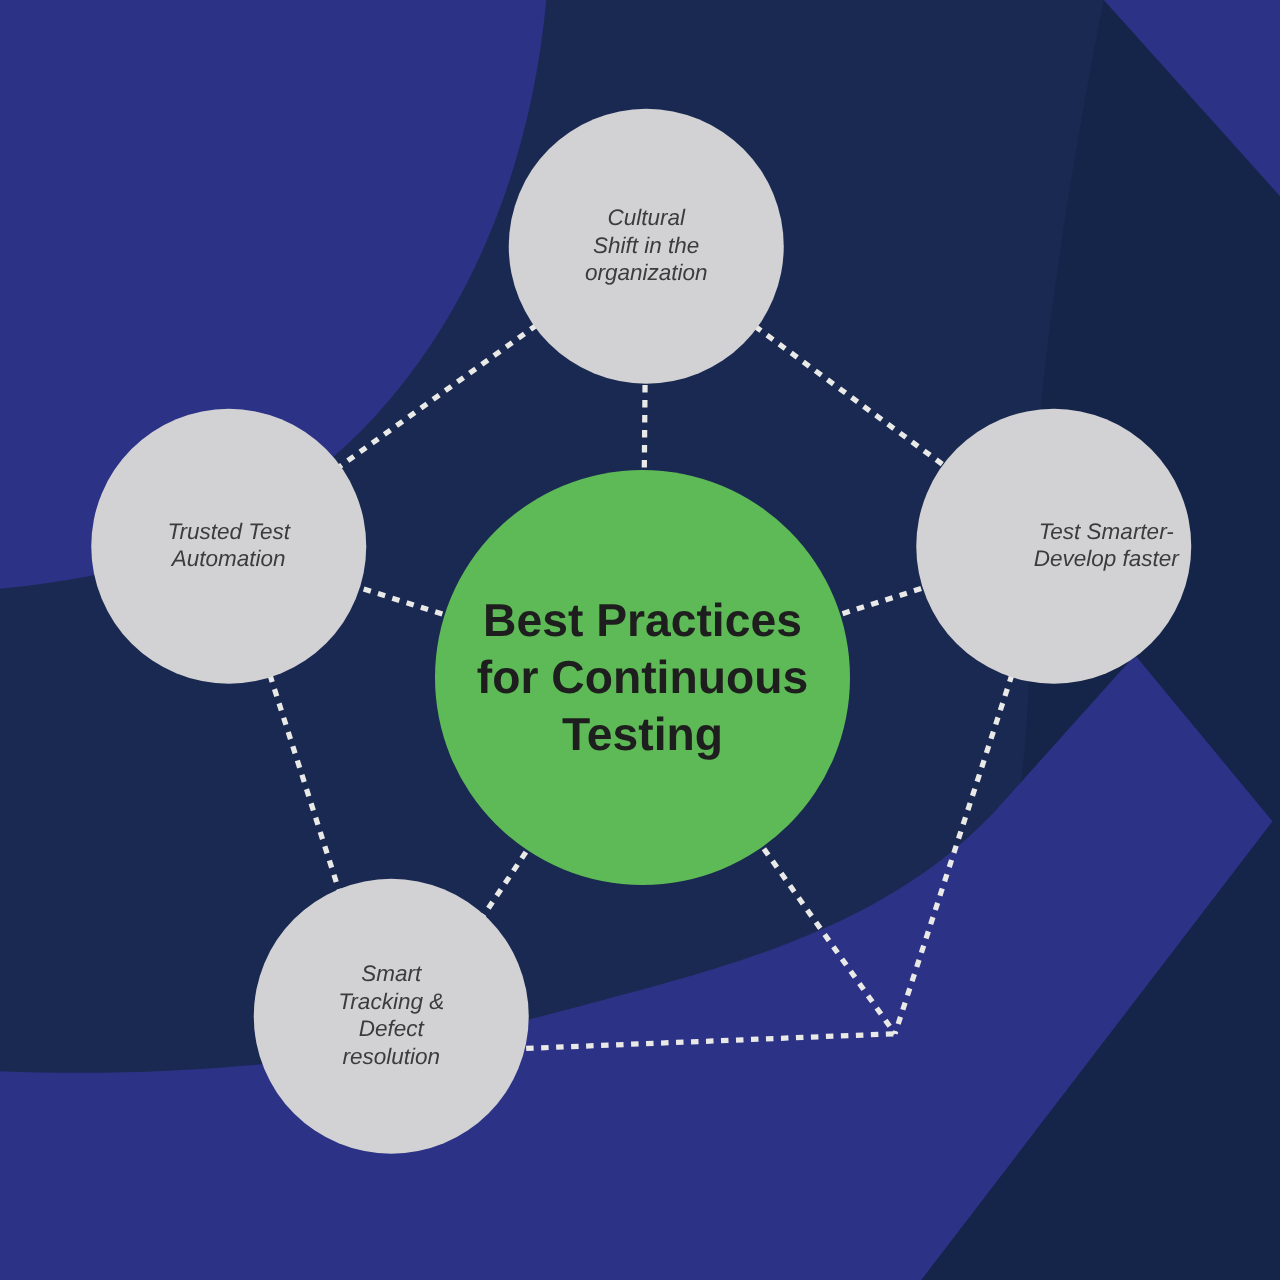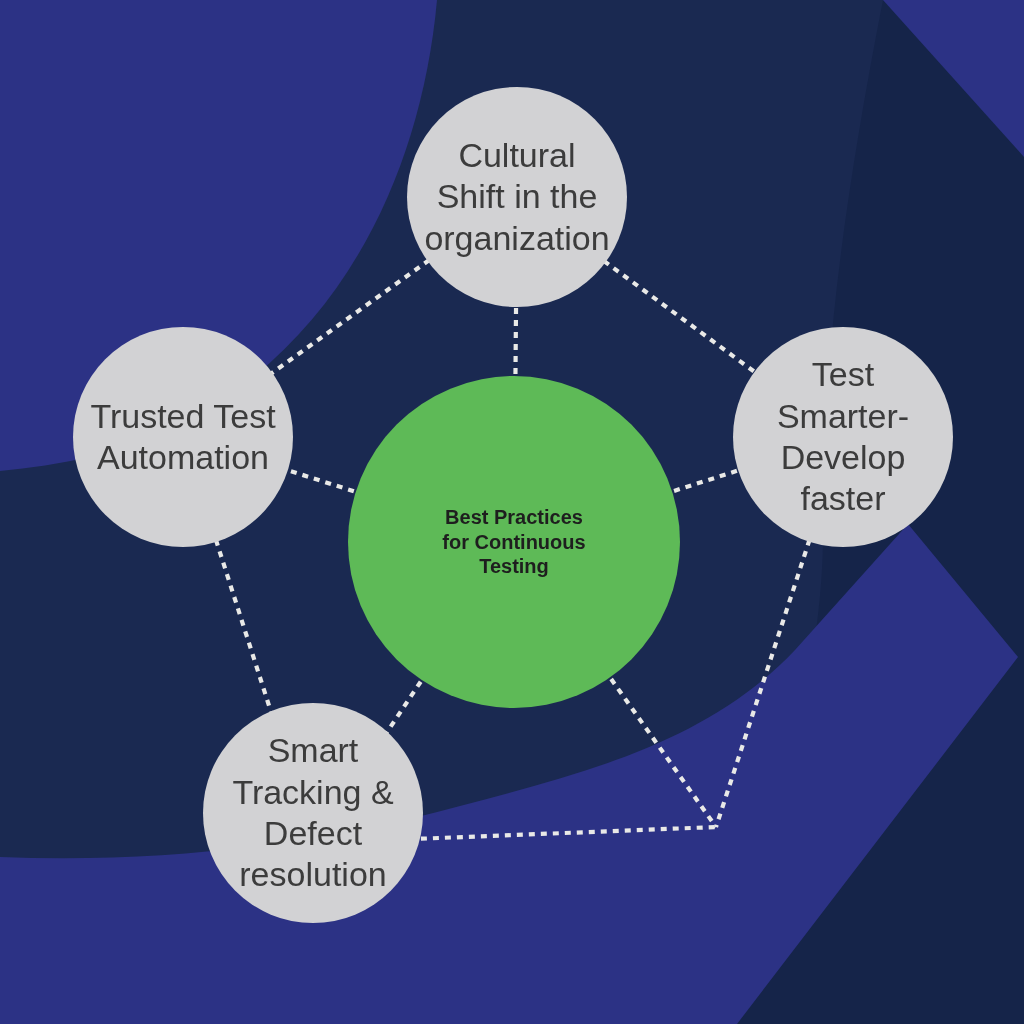--- a/index.html
+++ b/index.html
@@ -38,31 +38,32 @@
     justify-content: center;
     text-align: center;
     white-space: pre-line;
     z-index: 2;
   }
   .node-satellite {
     width: 220px;
     height: 220px;
     background: var(--node_gray, #d2d2d4);
     color: var(--text_dark, #3c3c3c);
-    font-size: 34px;
+    font-size: 18px;
     line-height: 1.22;
+    font-style: italic;
   }
   .node-center {
     width: 332px;
     height: 332px;
     left: 348px;
     top: 376px;
     background: var(--green, #5eba57);
     color: var(--center_text, #1e1e1e);
-    font-size: 20px;
+    font-size: 37px;
     font-weight: 700;
     line-height: 1.22;
   }
   .node-top          { left: 407px; top: 87px;  }
   .node-left         { left: 73px;  top: 327px; text-align: center; }
   .node-right        { left: 733px; top: 327px; justify-content: flex-end; }
   .node-bottom-left  { left: 203px; top: 703px; }
   .node-bottom-right { left: 606px; top: 717px; }
   .node-label { display: block; padding: 0 10px; }
 </style>

